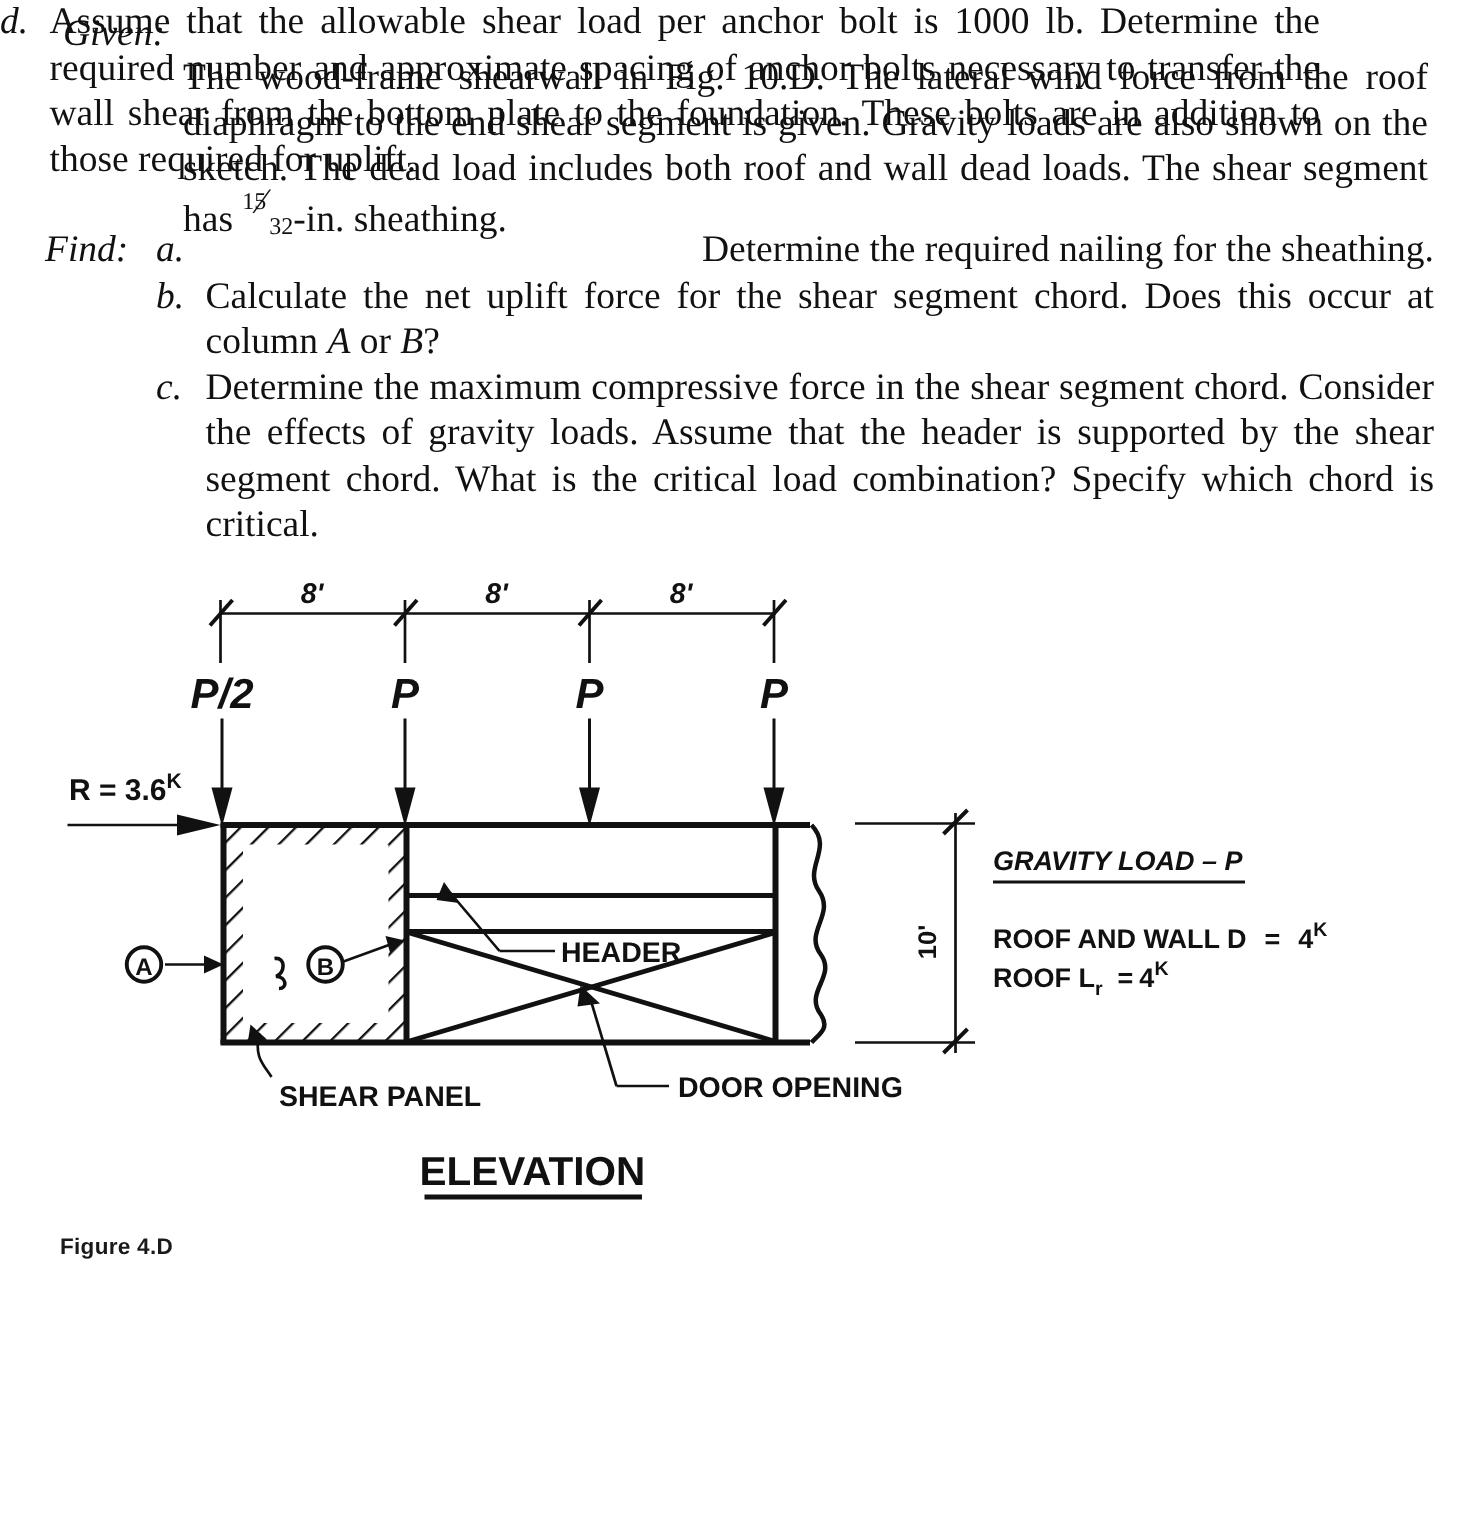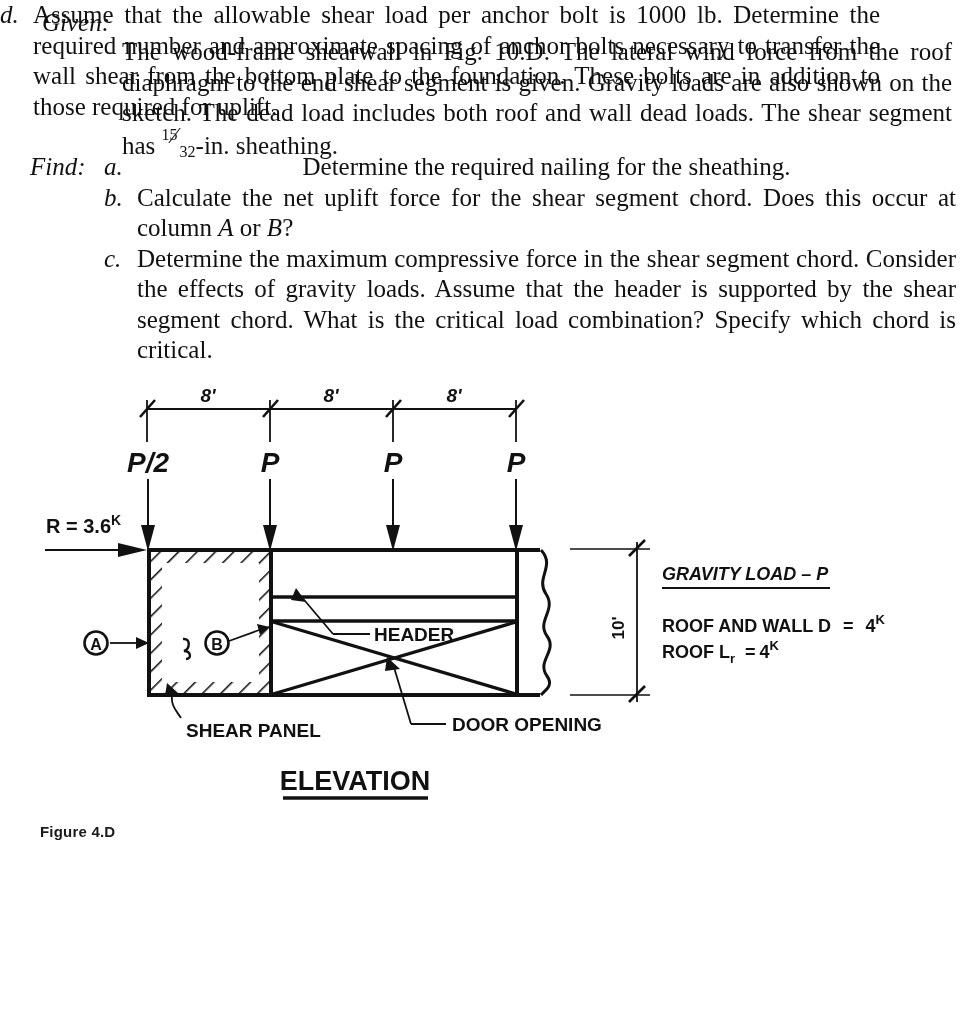--- a/index.html
+++ b/index.html
@@ -58,21 +58,21 @@
     font-size: 25px;
     line-height: 30.5px;
   }
   .find-item .itxt {
     flex: 1 1 auto;
     font-size: 25px;
     line-height: 30.5px;
     text-align: justify;
     text-justify: inter-word;
   }
-  .find-item .itxt.nojust { text-align: center; }
+  .find-item .itxt.nojust { text-align: right; }
 
   #d-block { left: 90px; top: 884px; width: 880px; }
   #d-block .mark { width: 33px; }
   #d-block .itxt { width: 845px; }
 
   .ital { font-style: italic; }
 
   .frac {
     display: inline-block;
     position: relative;

